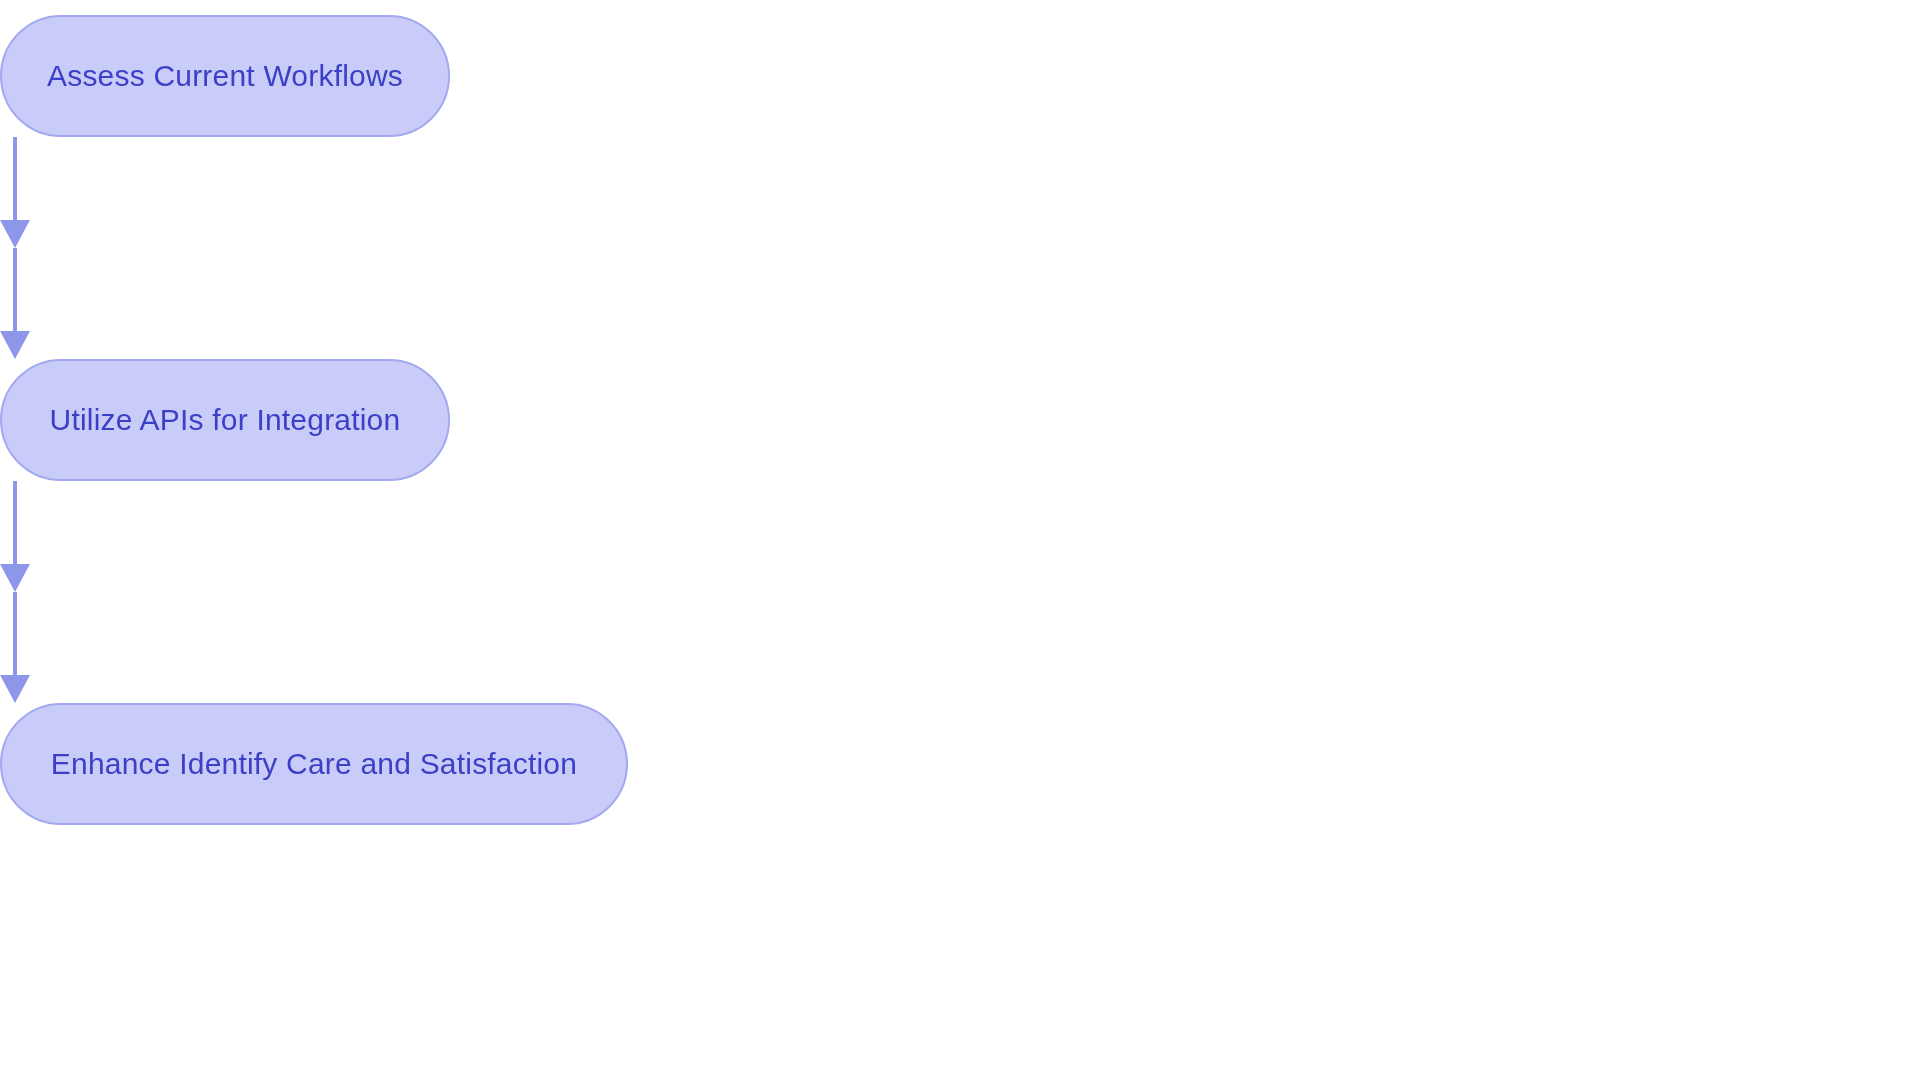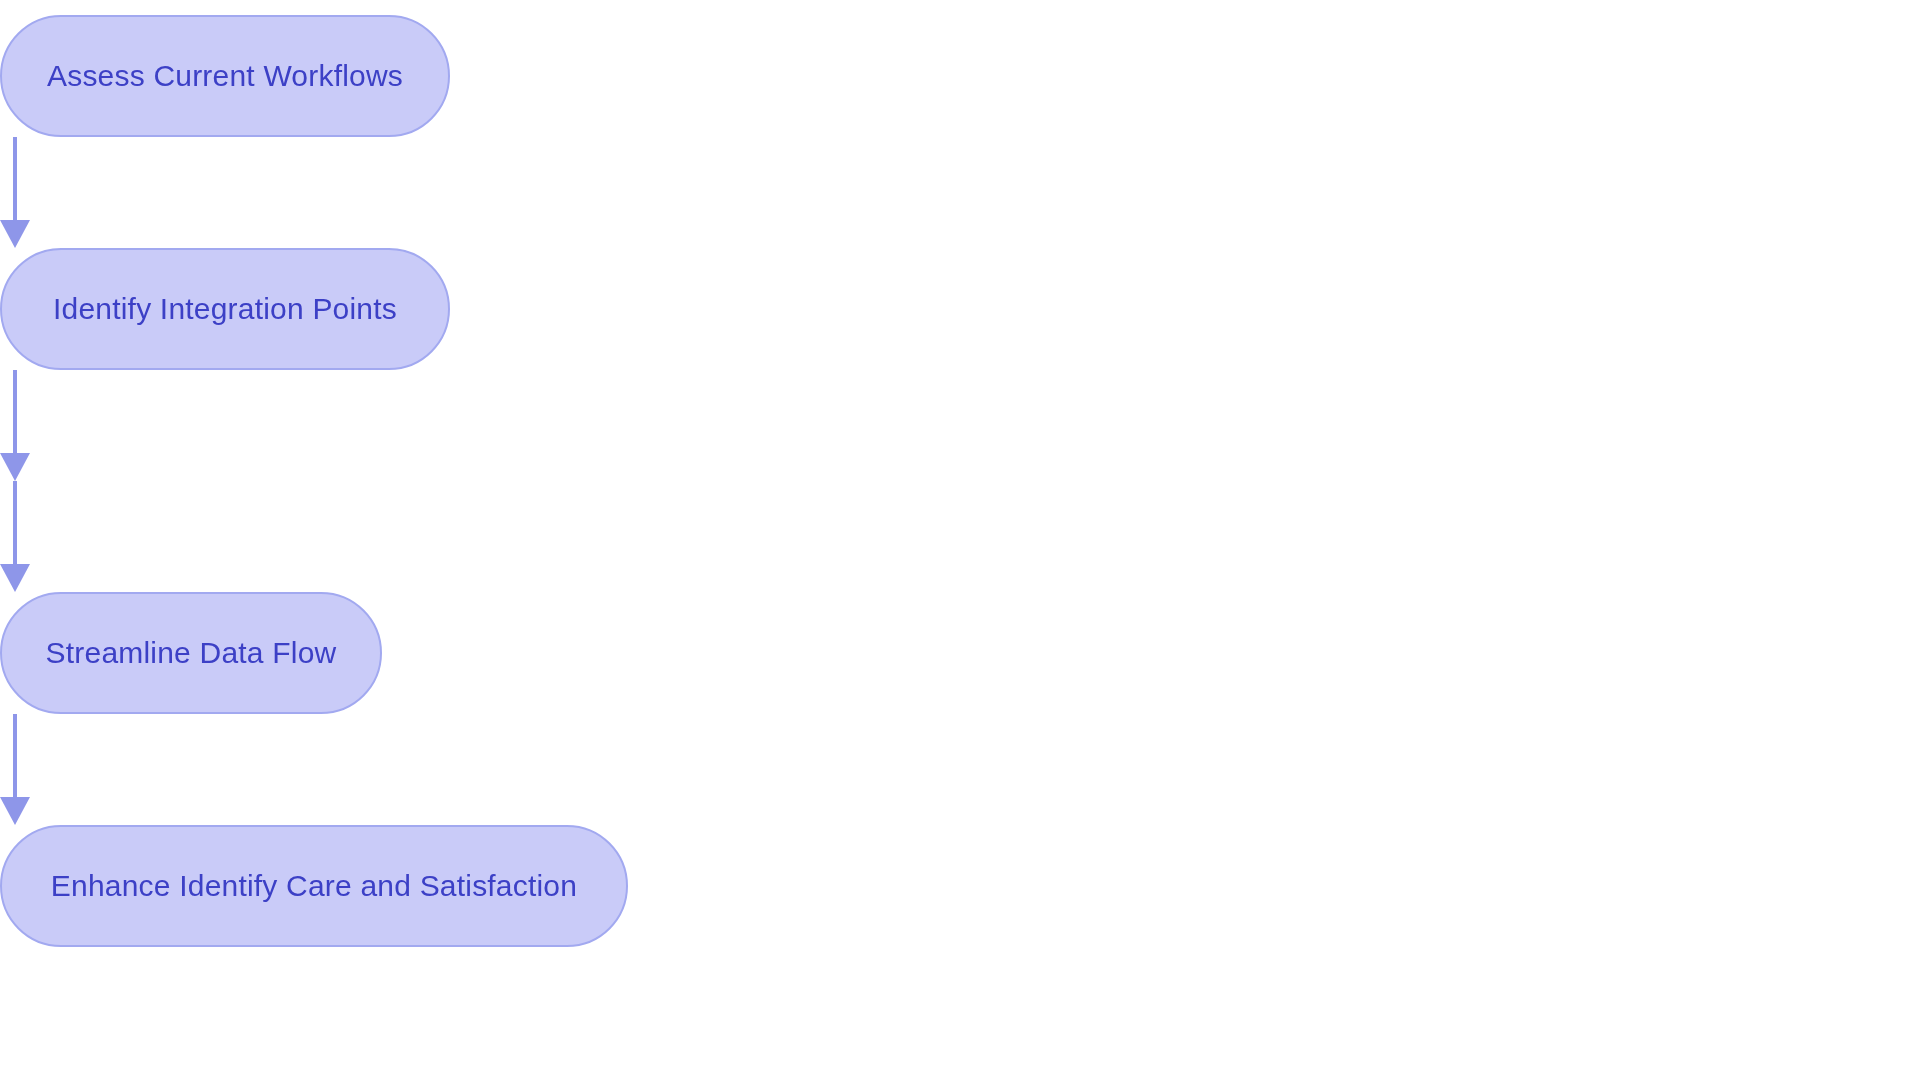--- a/index.html
+++ b/index.html
@@ -71,41 +71,38 @@
 
   <div class="node node-w-std">
     <span>Assess Current Workflows</span>
   </div>
 
   <div class="arrow">
     <div class="arrow-line"></div>
     <div class="arrow-head"></div>
   </div>
 
+
+  <div class="arrow">
+    <div class="arrow-line"></div>
+    <div class="arrow-head"></div>
+  </div>
+
   <div class="node node-w-std">
-    <span>Identify Integration Points</span>
+    <span>Utilize APIs for Integration</span>
   </div>
 
   <div class="arrow">
     <div class="arrow-line"></div>
     <div class="arrow-head"></div>
   </div>
 
 
   <div class="arrow">
     <div class="arrow-line"></div>
     <div class="arrow-head"></div>
   </div>
 
-  <div class="node node-w-med">
-    <span>Streamline Data Flow</span>
-  </div>
-
-  <div class="arrow">
-    <div class="arrow-line"></div>
-    <div class="arrow-head"></div>
-  </div>
-
   <div class="node node-w-wide">
     <span>Enhance Identify Care and Satisfaction</span>
   </div>
 
 </div>
 
 </body></html>

